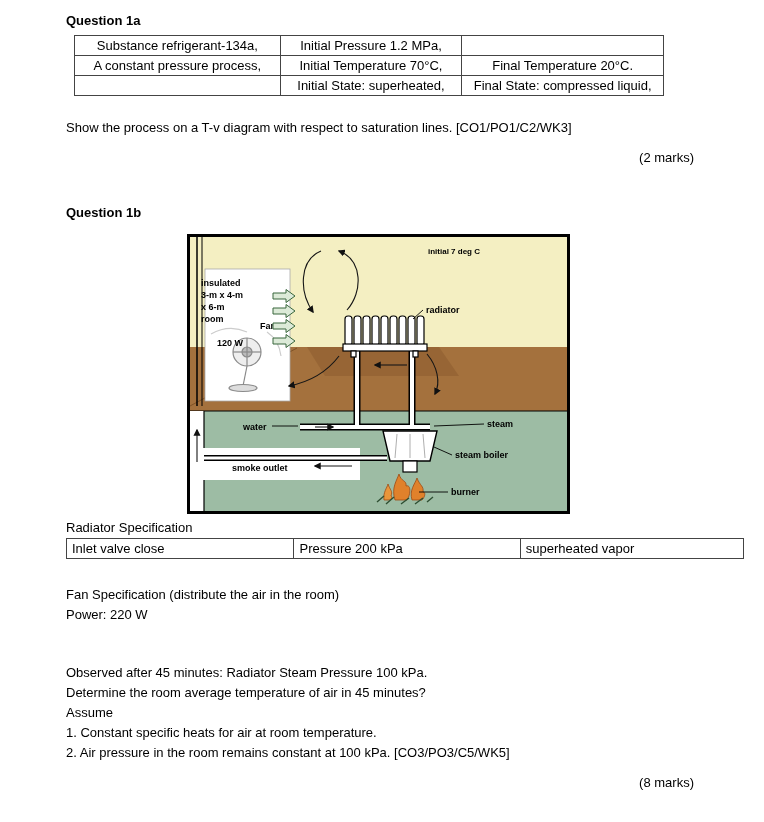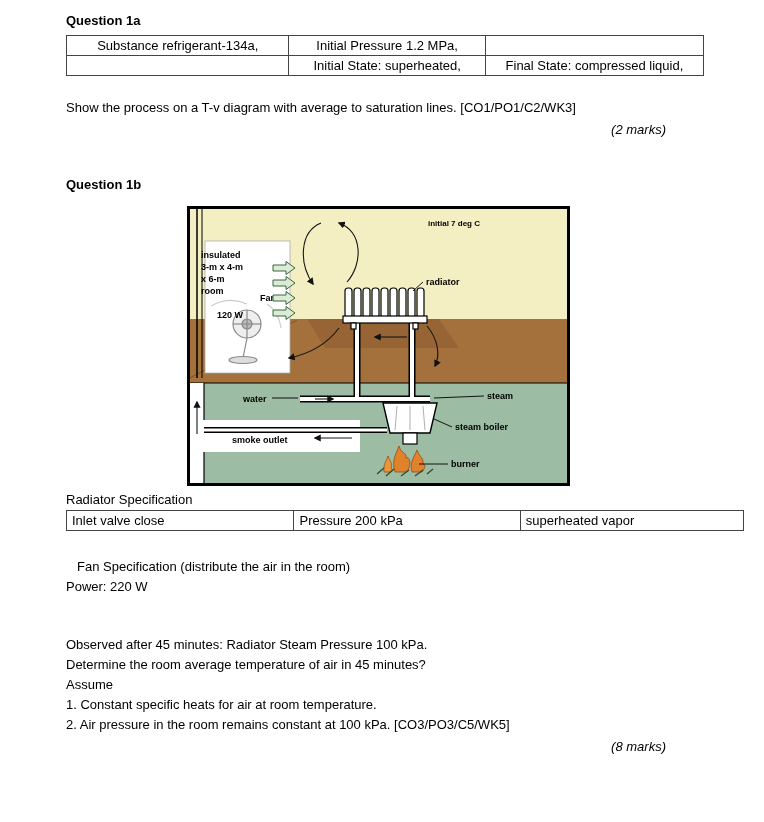--- a/index.html
+++ b/index.html
@@ -1,34 +1,34 @@
 <!DOCTYPE html>
 <html><head>
 <meta charset="utf-8">
 <style>
   html,body{margin:0;padding:0;background:#ffffff;}
   body{
     width:764px;height:822px;
     font-family:"Liberation Sans",sans-serif;
     font-size:13px;color:#000;
   }
-  .content{padding:12px 98px 0 66px;}
+  .content{padding:12px 70px 0 66px;}
   .heading{font-weight:bold;margin:0 0 5px 0;line-height:18px;}
   p{margin:0;line-height:20px;}
   .marks{text-align:right;}
   table{border-collapse:collapse;font-size:13px;table-layout:fixed;}
   td{border:1px solid #444;height:19px;padding:0 5px;overflow:hidden;white-space:nowrap;}
-  .t1{width:638px;}
+  .t1{margin-left:8px;width:590px;}
   .t1 td{text-align:center;}
   .t1 .c1{width:194px;} .t1 .c2{width:170px;} .t1 .c3{width:190px;}
   .t2{width:678px;}
   .t2 td{text-align:left;}
   .t2 .c1{width:199px;} .t2 .c2{width:198px;} .t2 .c3{width:195px;}
-  .mt2{margin-top:2px;font-style:italic;} .mt12{margin-top:4px;} .mt22{margin-top:22px;}
-  .mt26{margin-top:26px;margin-left:11px;} .mt36{margin-top:36px;} .mt38{margin-top:38px;}
+  .mt2{margin-top:10px;} .mt12{margin-top:4px;} .mt22{margin-top:22px;}
+  .mt26{margin-top:26px;} .mt36{margin-top:36px;} .mt38{margin-top:38px;}
   .diagram-wrap{margin:12px 0 0 121px;width:383px;height:280px;}
   .dl{font-family:"Liberation Sans",sans-serif;font-size:9px;font-weight:bold;fill:#000;}
   .dls{font-family:"Liberation Sans",sans-serif;font-size:8px;font-weight:bold;fill:#000;}
   .leader{stroke:#000;stroke-width:0.9;fill:none;}
   .flow{stroke:#161616;stroke-width:1.1;fill:none;}
 </style>
 </head>
 <body>
 
 <div class="content">
@@ -36,28 +36,33 @@
   <p class="heading">Question 1a</p>
 
   <table class="t1">
     <tbody>
         <tr>
       <td class="c1">Substance refrigerant-134a,</td>
       <td class="c2">Initial Pressure 1.2 MPa,</td>
       <td class="c3"></td>
     </tr>
     <tr>
+      <td class="c1">A constant pressure process,</td>
+      <td class="c2">Initial Temperature 70°C,</td>
+      <td class="c3">Final Temperature 20°C.</td>
+    </tr>
+    <tr>
       <td class="c1"></td>
       <td class="c2">Initial State: superheated,</td>
       <td class="c3">Final State: compressed liquid,</td>
     </tr>
   </tbody>
     </table>
 
-  <p class="mt22">Show the process on a T-v diagram with average to saturation lines. [CO1/PO1/C2/WK3]</p>
+  <p class="mt22">Show the process on a T-v diagram with respect to saturation lines. [CO1/PO1/C2/WK3]</p>
   <p class="marks mt2">(2 marks)</p>
 
   <p class="heading mt36">Question 1b</p>
 
   <div class="diagram-wrap">
     <svg width="383" height="280" viewBox="0 0 383 280" xmlns="http://www.w3.org/2000/svg">
       <defs>
         <marker id="ah" viewBox="0 0 10 10" refX="8" refY="5" markerWidth="6.5" markerHeight="6.5" orient="auto">
           <path d="M0,0 L10,5 L0,10 z" fill="#111"></path>
         </marker>

